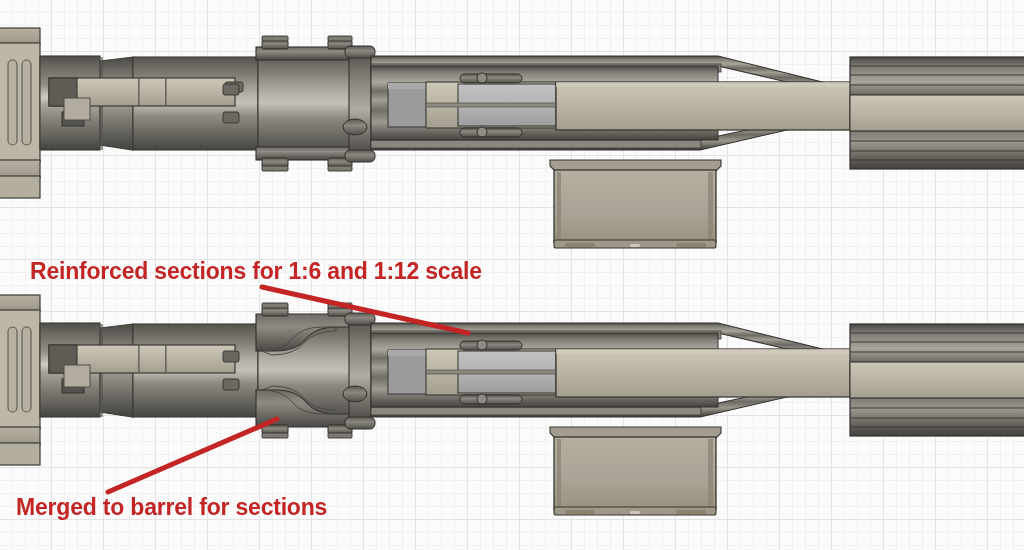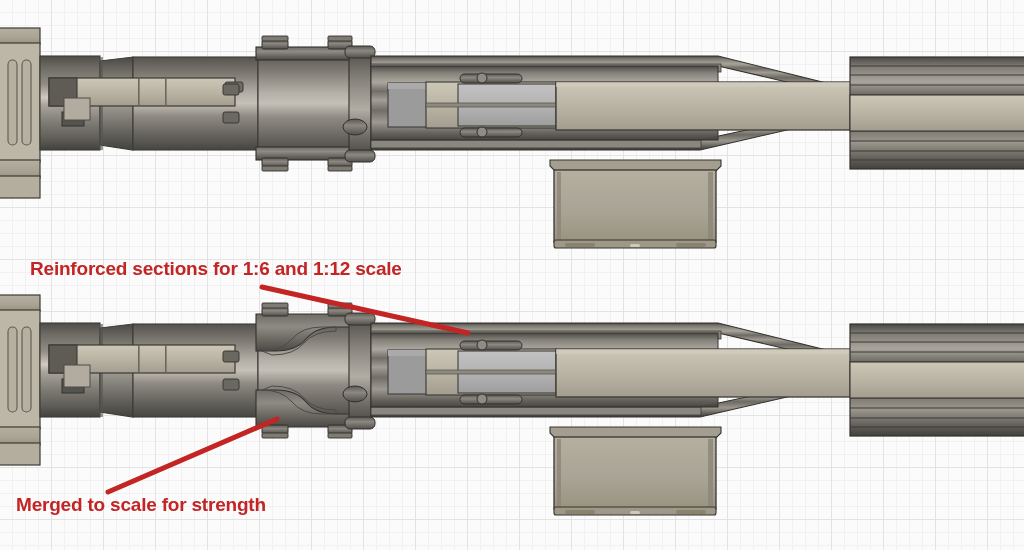--- a/index.html
+++ b/index.html
@@ -26,21 +26,21 @@
   .svg-layer {
     position: absolute;
     inset: 0;
     width: 1024px;
     height: 550px;
   }
   .ann-label {
     position: absolute;
     white-space: nowrap;
     font-weight: bold;
-    font-size: 19px;
+    font-size: 23px;
     letter-spacing: -0.2px;
     color: #c32424;
     font-family: "Liberation Sans", sans-serif;
   }
 </style>
 </head>
 <body>
 
 <div id="stage">
 
@@ -308,15 +308,15 @@
     </g>
 
     <g>
       <line x1="262" y1="287" x2="468" y2="333" stroke="#c32424" stroke-width="5" stroke-linecap="round"></line>
       <line x1="108" y1="492" x2="277" y2="419" stroke="#c32424" stroke-width="5" stroke-linecap="round"></line>
     </g>
   </svg>
 
   <div class="ann-label" style="left:30px; top:258px;">Reinforced sections for 1:6 and 1:12 scale</div>
 
-  <div class="ann-label" style="left:16px; top:494px;">Merged to scale for strength</div>
+  <div class="ann-label" style="left:16px; top:494px;">Merged to barrel for sections</div>
 
 </div>
 
 </body></html>

